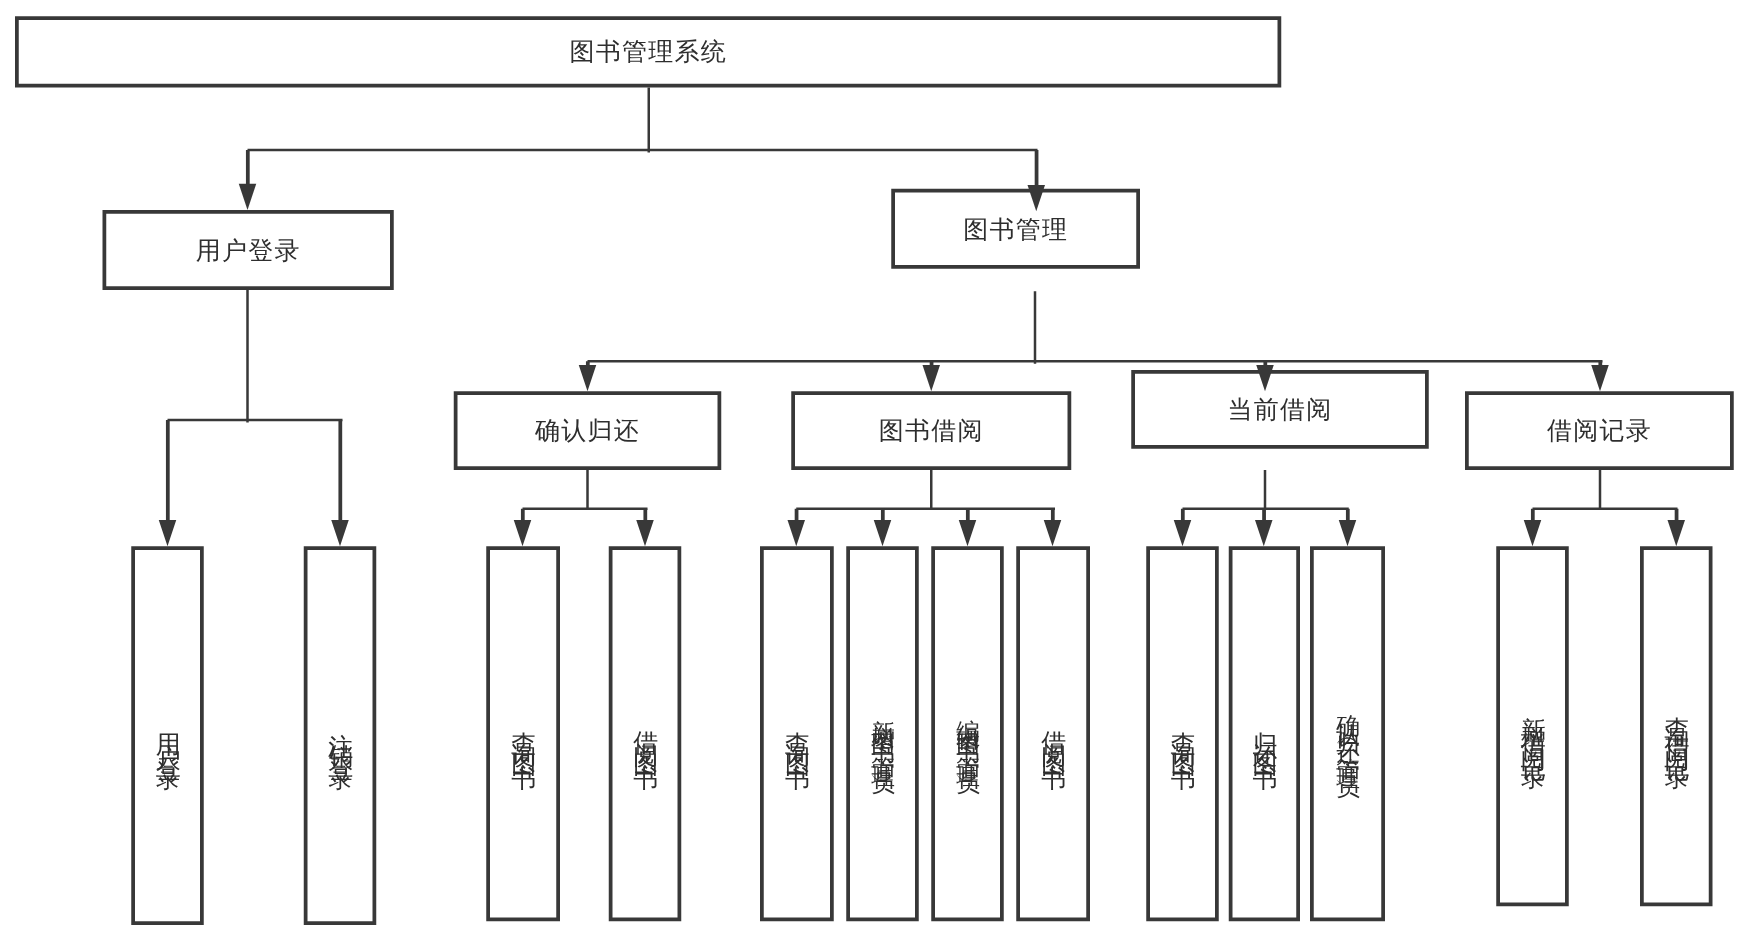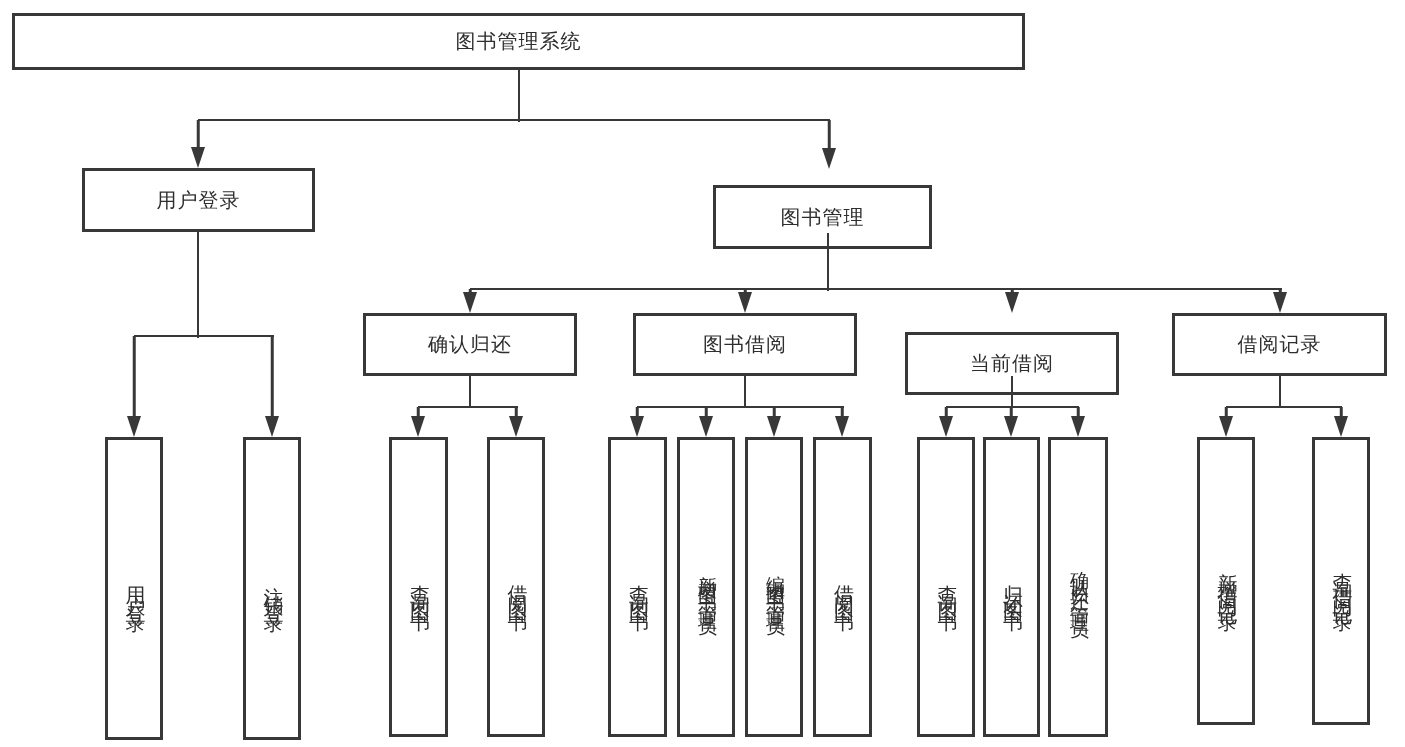--- a/index.html
+++ b/index.html
@@ -1,19 +1,19 @@
 <!DOCTYPE html>
 <html><head>
 <meta charset="utf-8">
 <title></title>
 <style>
   html,body{margin:0;padding:0;background:#ffffff;}
   .stage{
     position:relative;width:1405px;height:747px;background:var(--bg,#fff);
-    font-family:Liberation Mono, monospace;overflow:hidden;
+    font-family:Liberation Serif, serif;overflow:hidden;
   }
   .node{
     position:absolute;box-sizing:border-box;border:3px solid var(--line,#383838);
     background:#fff;display:flex;align-items:center;justify-content:center;
     color:var(--text,#2e2e2e);font-size:20px;letter-spacing:1px;white-space:nowrap;
   }
   .node.v span{
     writing-mode:vertical-rl;text-orientation:mixed;letter-spacing:9px;
     white-space:nowrap;line-height:1;
   }
@@ -35,31 +35,31 @@
 
 <div class="stage" style="--line: #383838; --text: #2e2e2e; --wm: #aaaaaa; --bg: #ffffff;">
 
   <div class="node" style="left:12px;top:13px;width:1013px;height:57px">
     <span>图书管理系统</span>
   </div>
 
   <div class="node" style="left:82px;top:168px;width:233px;height:64px">
     <span>用户登录</span>
   </div>
-  <div class="node" style="left:713px;top:185px;width:219px;height:64px">
+  <div class="node" style="left:713px;top:151px;width:199px;height:64px">
     <span>图书管理</span>
   </div>
 
   <div class="node" style="left:363px;top:313px;width:214px;height:63px">
     <span>确认归还</span>
   </div>
   <div class="node" style="left:633px;top:313px;width:224px;height:63px">
     <span>图书借阅</span>
   </div>
-  <div class="node" style="left:905px;top:332px;width:214px;height:63px">
+  <div class="node" style="left:905px;top:296px;width:238px;height:63px">
     <span>当前借阅</span>
   </div>
   <div class="node" style="left:1172px;top:313px;width:215px;height:63px">
     <span>借阅记录</span>
   </div>
 
   <div class="node v" style="left:105px;top:437px;width:58px;height:303px">
     <span>用户登录</span>
   </div>
   <div class="node v" style="left:243px;top:437px;width:58px;height:303px">

